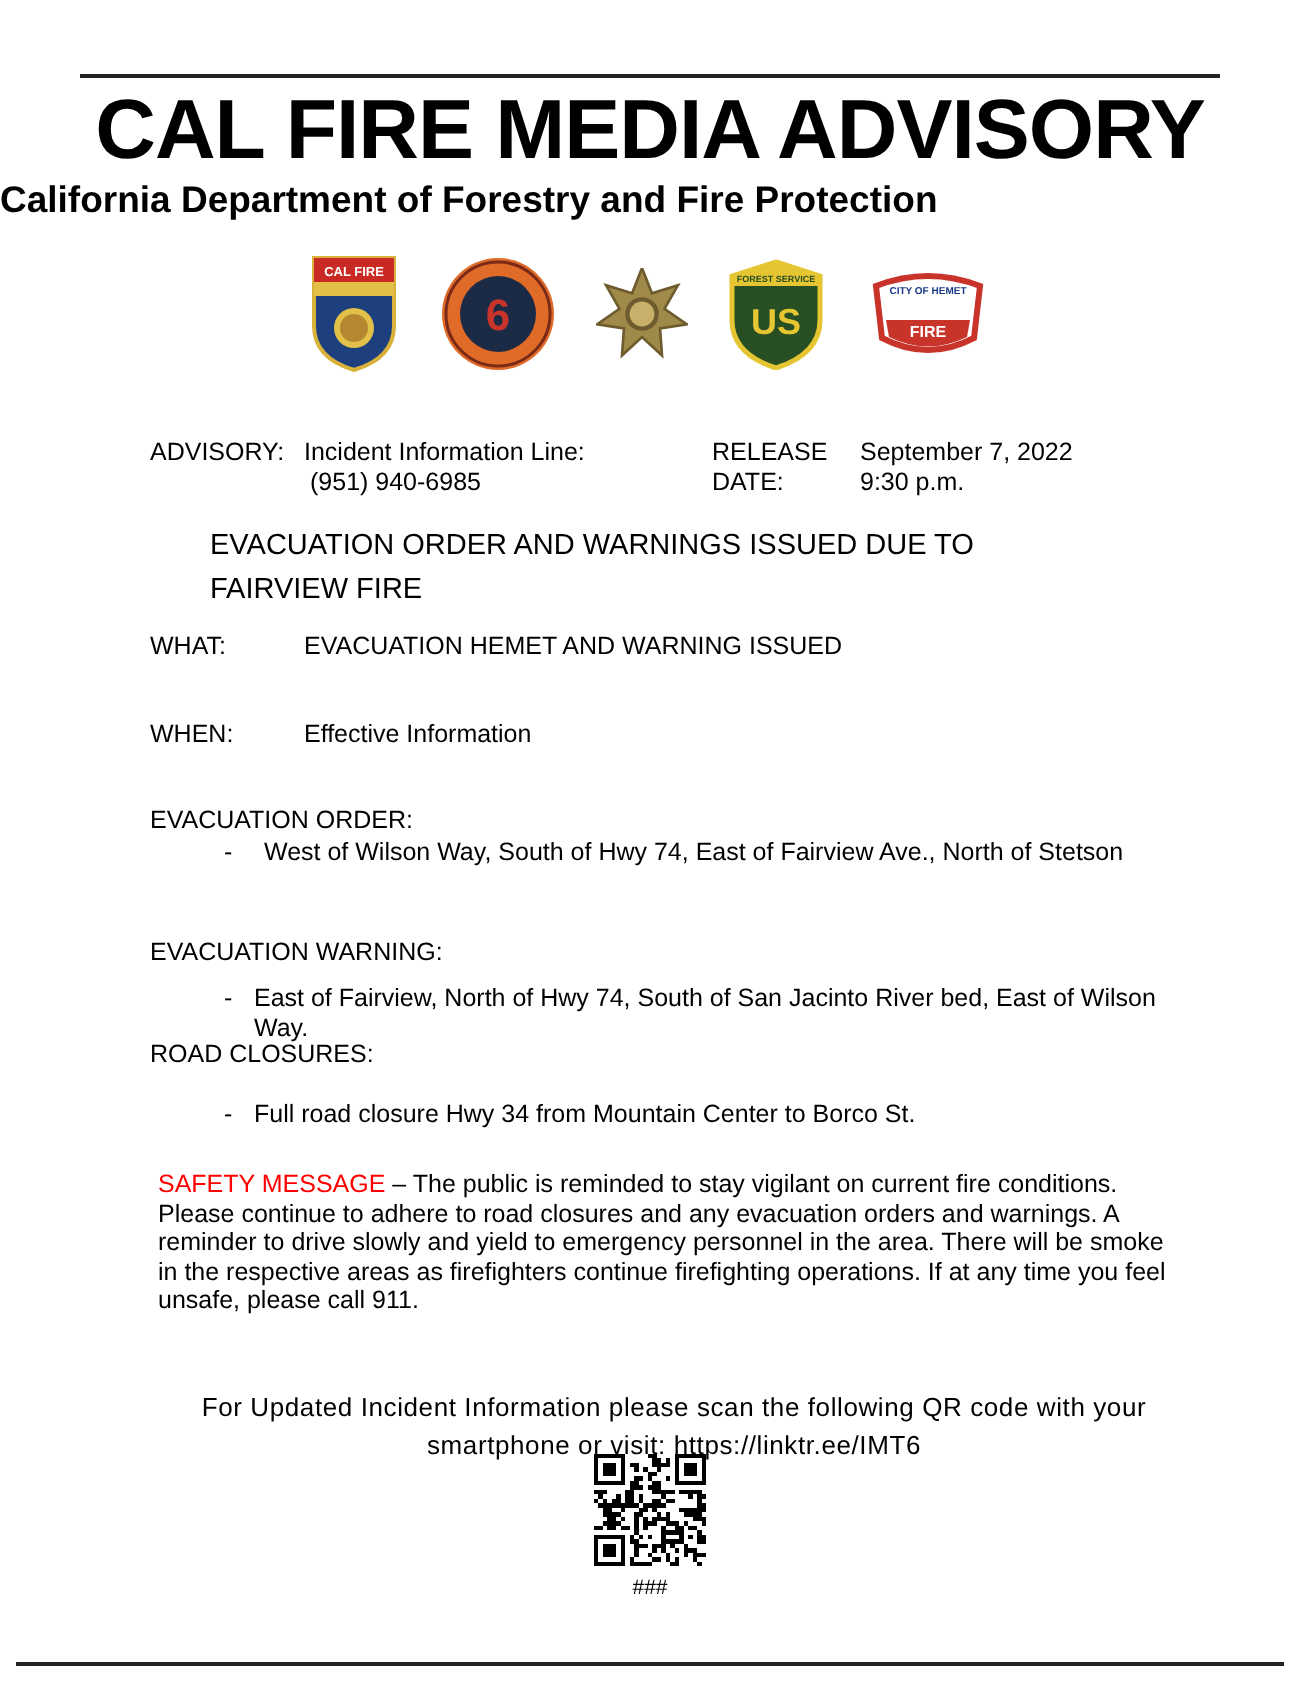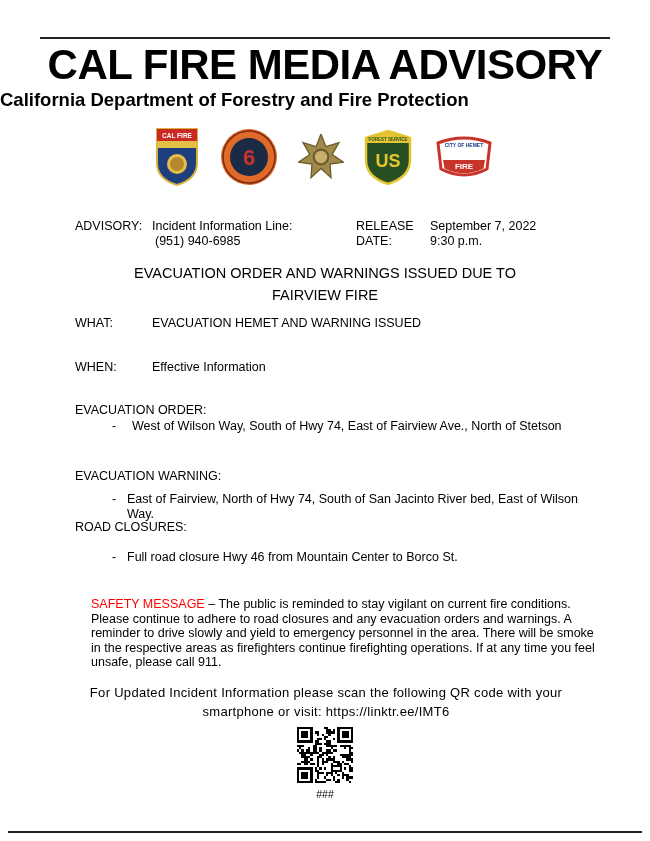--- a/index.html
+++ b/index.html
@@ -27,39 +27,39 @@
   .logos {
     position: absolute; top: 126px; left: 0; width: 650px; height: 62px;
     display: flex; justify-content: center; align-items: center; gap: 20px;
   }
   .logos svg { display: block; }
 
   .t { position: absolute; font-size: 12.5px; white-space: nowrap; line-height: 15px; }
 
   .headline {
     position: absolute; top: 262px; left: 105px; width: 440px;
-    text-align: center; font-size: 14.5px; line-height: 22px;
+    text-align: left; font-size: 14.5px; line-height: 22px;
   }
 
   .bullet {
     position: absolute; left: 112px; width: 472px;
     font-size: 12.5px; line-height: 14.5px; display: flex;
   }
   .bullet::before { content: "-"; flex: 0 0 15px; }
   .btext { display: block; max-width: 455px; }
   .btext.pad { padding-left: 5px; text-align: center; }
 
   .safety {
-    position: absolute; left: 75px; top: 581px; width: 508px; margin: 16px;
+    position: absolute; left: 75px; top: 581px; width: 508px; margin: 4px;
     font-size: 12.5px; line-height: 14.6px;
   }
   .safety-label { color: #ff0000; }
 
   .qr-text {
-    position: absolute; left: 78px; top: 683px; width: 494px; margin: 1px;
+    position: absolute; left: 78px; top: 683px; width: 494px; margin: 12px;
     text-align: center; font-size: 13px; line-height: 18.5px; letter-spacing: 0.3px;
   }
   .qr { position: absolute; left: 297px; top: 727px; width: 56px; height: 56px; }
   .qr svg { width: 56px; height: 56px; display: block; }
   .endmark { position: absolute; top: 788px; left: 0; width: 650px; text-align: center; font-size: 10.5px; }
 </style>
 </head>
 <body>
 
 <div class="page">
@@ -123,21 +123,21 @@
     <span class="btext pad">West of Wilson Way, South of Hwy 74, East of Fairview Ave., North of Stetson</span>
   </div>
 
   <span class="t" style="left:75px; top:469px">EVACUATION WARNING:</span>
   <div class="bullet" style="top:492px">
     <span class="btext">East of Fairview, North of Hwy 74, South of San Jacinto River bed, East of Wilson Way.</span>
   </div>
 
   <span class="t" style="left:75px; top:520px">ROAD CLOSURES:</span>
   <div class="bullet" style="top:550px">
-    <span class="btext">Full road closure Hwy 46 from Mountain Center to Borco St.</span>
+    <span class="btext">Full road closure Hwy 34 from Mountain Center to Borco St.</span>
   </div>
 
   <p class="safety"><span class="safety-label">SAFETY MESSAGE</span><span> – The public is reminded to stay vigilant on current fire conditions. Please continue to adhere to road closures and any evacuation orders and warnings. A reminder to drive slowly and yield to emergency personnel in the area. There will be smoke in the respective areas as firefighters continue firefighting operations. If at any time you feel unsafe, please call 911.</span></p>
 
   <p class="qr-text"><span>For Updated Incident Information please scan the following QR code with your smartphone or visit: </span><span>https://linktr.ee/IMT6</span></p>
 
   <div class="qr">
     <svg viewBox="0 0 25 25" shape-rendering="crispEdges">
         <rect x="12" y="0" width="1" height="1" fill="#000"></rect>
         <rect x="13" y="0" width="1" height="1" fill="#000"></rect>

